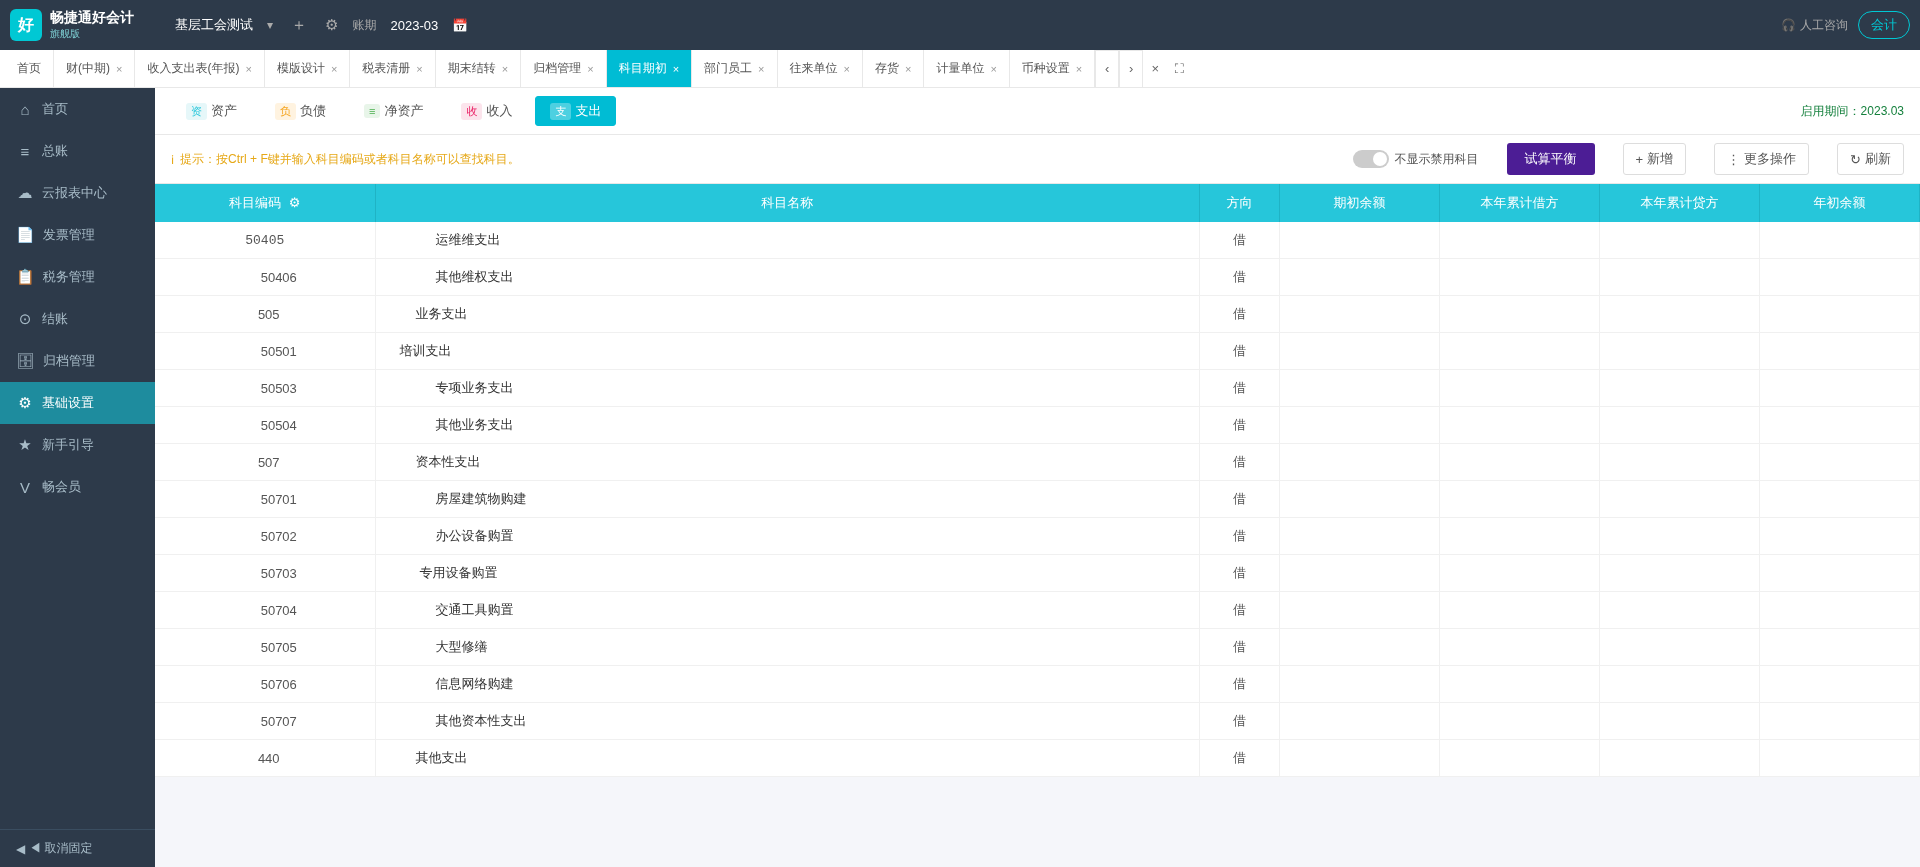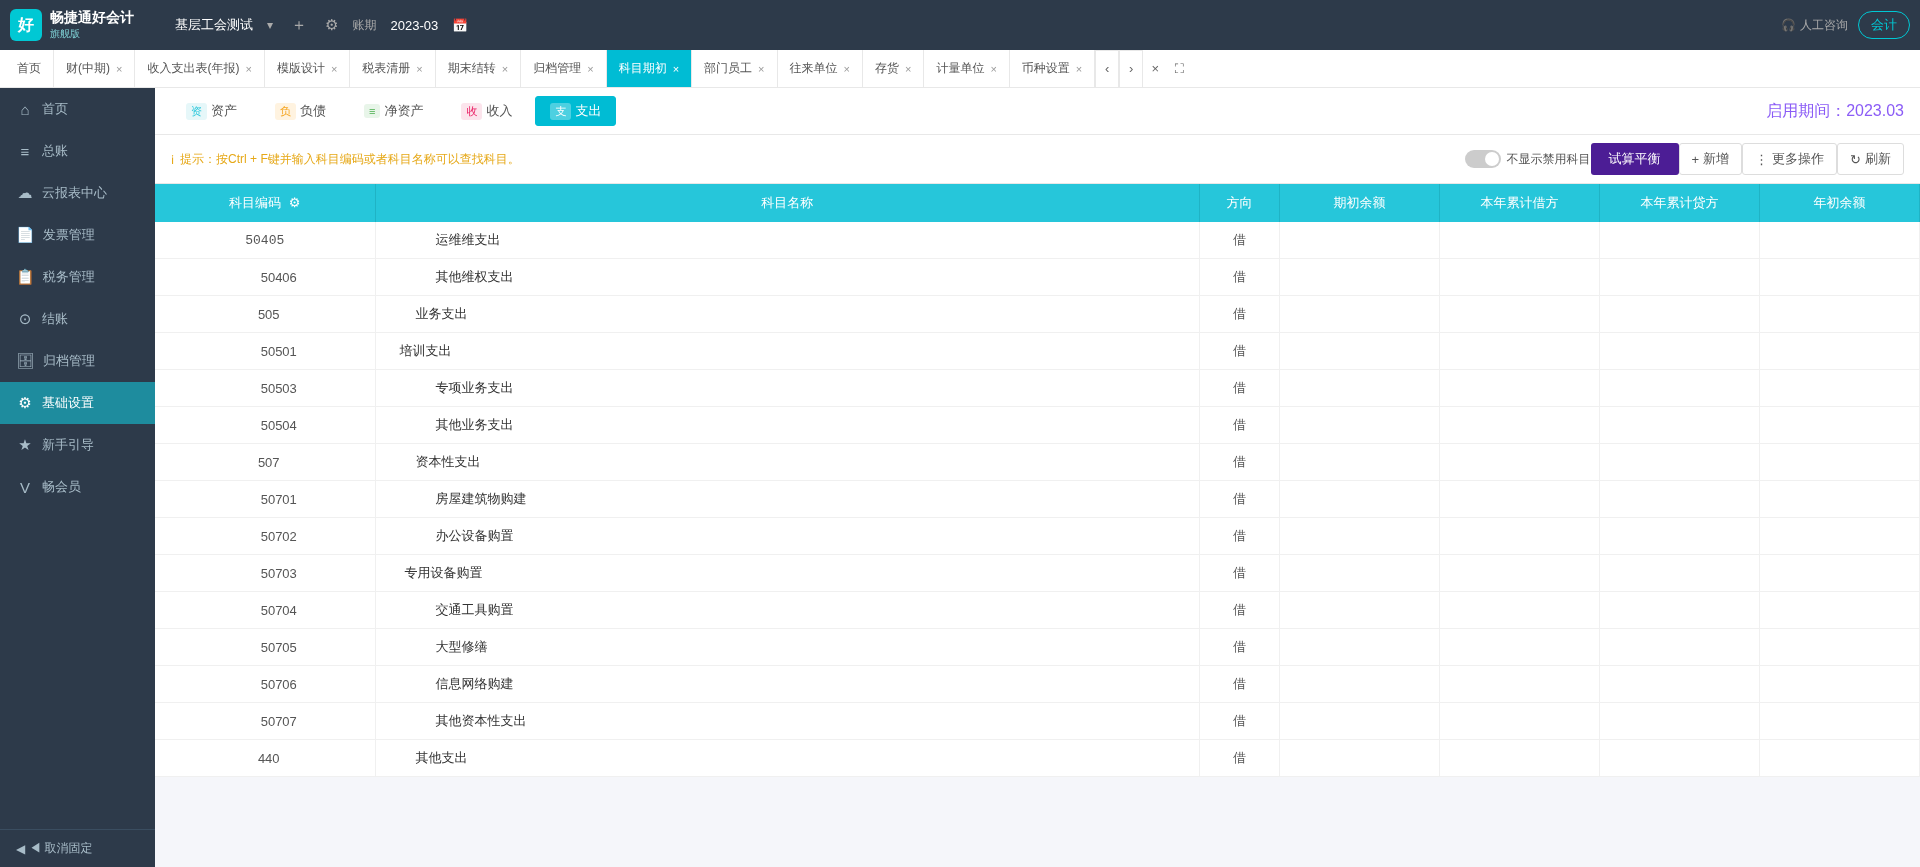--- a/index.html
+++ b/index.html
@@ -48,27 +48,27 @@
     .sidebar-item .sidebar-icon { font-size: 15px; min-width: 18px; text-align: center; }
     .sidebar-bottom { margin-top: auto; padding: 10px 16px; color: #a8bcc8; font-size: 12px; cursor: pointer; display: flex; align-items: center; gap: 4px; border-top: 1px solid #3a4d60; }
 
     
     .content-area { flex: 1; display: flex; flex-direction: column; overflow: hidden; background: #f5f6fa; }
 
     
     .sub-tab-bar { display: flex; align-items: center; background: #fff; padding: 8px 16px; border-bottom: 1px solid #e8e8e8; gap: 8px; }
     .sub-tab { display: flex; align-items: center; gap: 4px; padding: 5px 14px; border-radius: 3px; font-size: 13px; cursor: pointer; color: #555; border: 1px solid transparent; }
     .sub-tab.active { background: #00bcd4; color: #fff; border-color: #00bcd4; }
-    .period-text { margin-left: auto; color: #8b5cf6; font-size: 16px; }
+    .period-text { margin-left: auto; color: #15803d; font-size: 12px; }
 
     
     .toolbar { display: flex; align-items: center; padding: 8px 16px; background: #fff; border-bottom: 1px solid #e8e8e8; gap: 8px; }
     .notice-box { display: flex; align-items: center; gap: 6px; color: #e6a817; font-size: 12px; }
     .notice-icon { color: #e6a817; }
-    .toolbar-right { margin-left: auto; display: flex; align-items: center; gap: 0; }
+    .toolbar-right { margin-left: auto; display: flex; align-items: center; gap: 28px; }
     .btn-balance { background: #4c1d95; color: #fff; border: none; padding: 7px 18px; border-radius: 3px; font-size: 13px; cursor: pointer; }
     .btn-add { display: flex; align-items: center; gap: 4px; color: #555; font-size: 13px; cursor: pointer; border: 1px solid #ddd; padding: 6px 12px; border-radius: 3px; background: #fff; }
     .btn-more { display: flex; align-items: center; gap: 4px; color: #555; font-size: 13px; cursor: pointer; border: 1px solid #ddd; padding: 6px 12px; border-radius: 3px; background: #fff; }
     .btn-refresh { display: flex; align-items: center; gap: 4px; color: #555; font-size: 13px; cursor: pointer; border: 1px solid #ddd; padding: 6px 12px; border-radius: 3px; background: #fff; }
     .toggle-row { display: flex; align-items: center; gap: 6px; font-size: 12px; color: #555; }
     .toggle-switch { width: 36px; height: 18px; background: #ccc; border-radius: 9px; position: relative; cursor: pointer; }
     .toggle-switch::after { content: ''; width: 14px; height: 14px; background: #fff; border-radius: 50%; position: absolute; top: 2px; right: 2px; }
 
     
     .table-container { flex: 1; overflow-y: auto; overflow-x: hidden; }
@@ -373,21 +373,21 @@
       <td class="td-code" style="padding-left:40px;">50702</td>
       <td class="td-name" style="text-align:left; padding-left:60px;">办公设备购置</td>
       <td class="td-dir">借</td>
       <td class="td-num"></td>
       <td class="td-num"></td>
       <td class="td-num"></td>
       <td class="td-num"></td>
     </tr>
             <tr>
       <td class="td-code" style="padding-left:40px;">50703</td>
-      <td class="td-name" style="text-align:left; padding-left:29px;">专用设备购置</td>
+      <td class="td-name" style="text-align:left; padding-left:44px;">专用设备购置</td>
       <td class="td-dir">借</td>
       <td class="td-num"></td>
       <td class="td-num"></td>
       <td class="td-num"></td>
       <td class="td-num"></td>
     </tr>
             <tr>
       <td class="td-code" style="padding-left:40px;">50704</td>
       <td class="td-name" style="text-align:left; padding-left:60px;">交通工具购置</td>
       <td class="td-dir">借</td>

